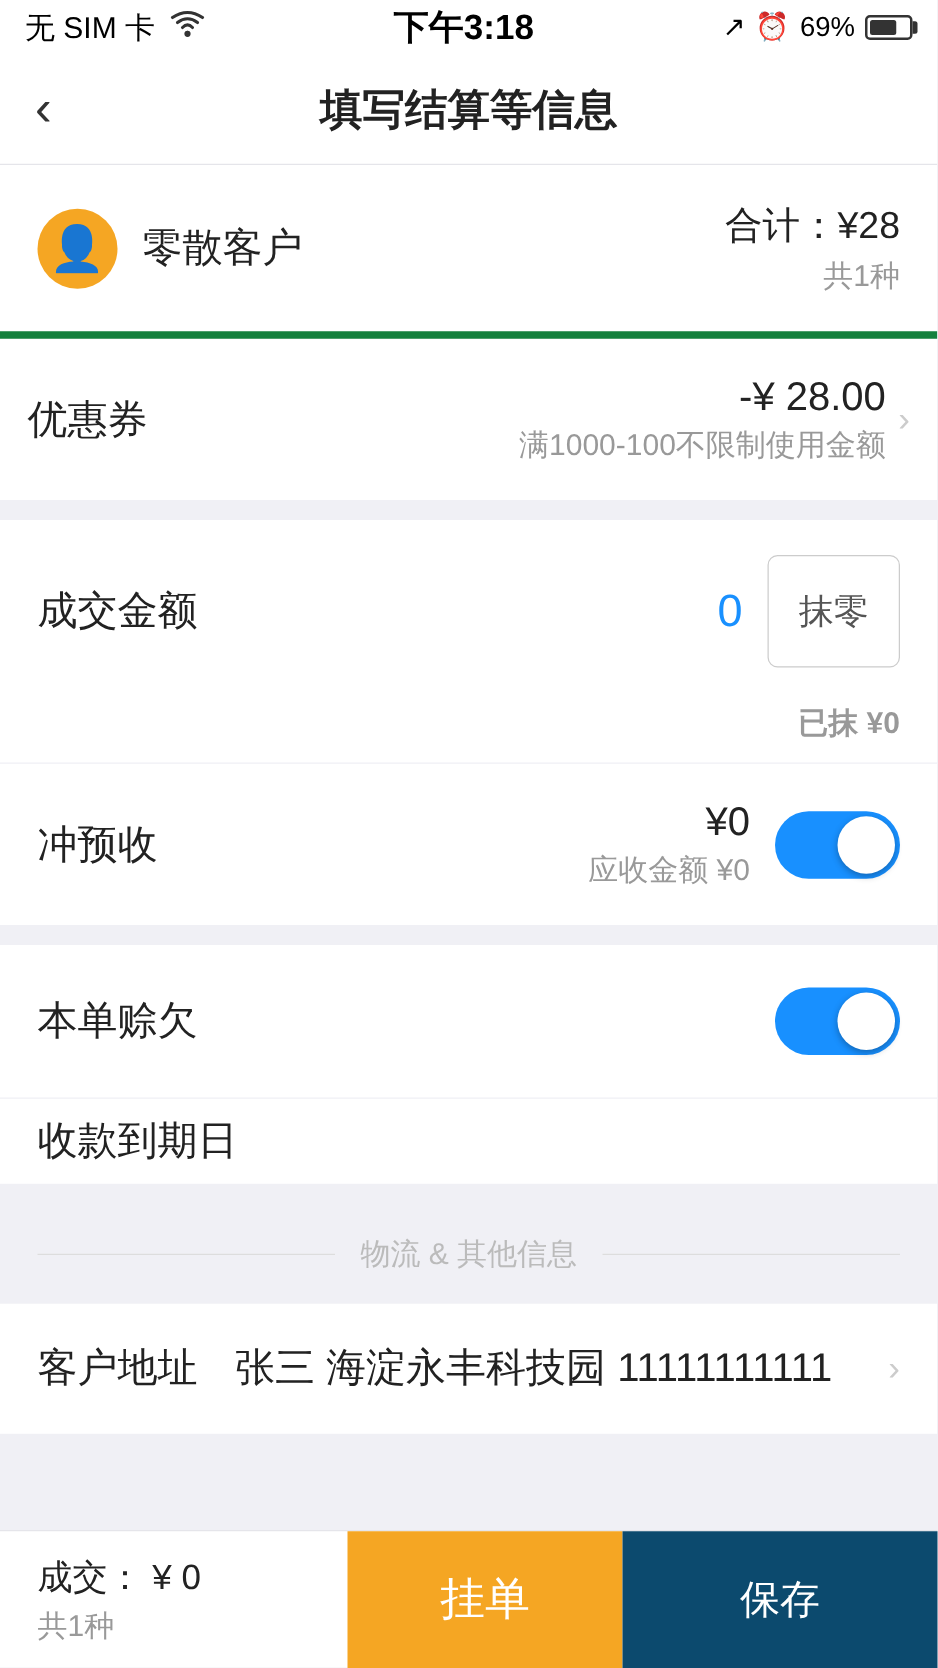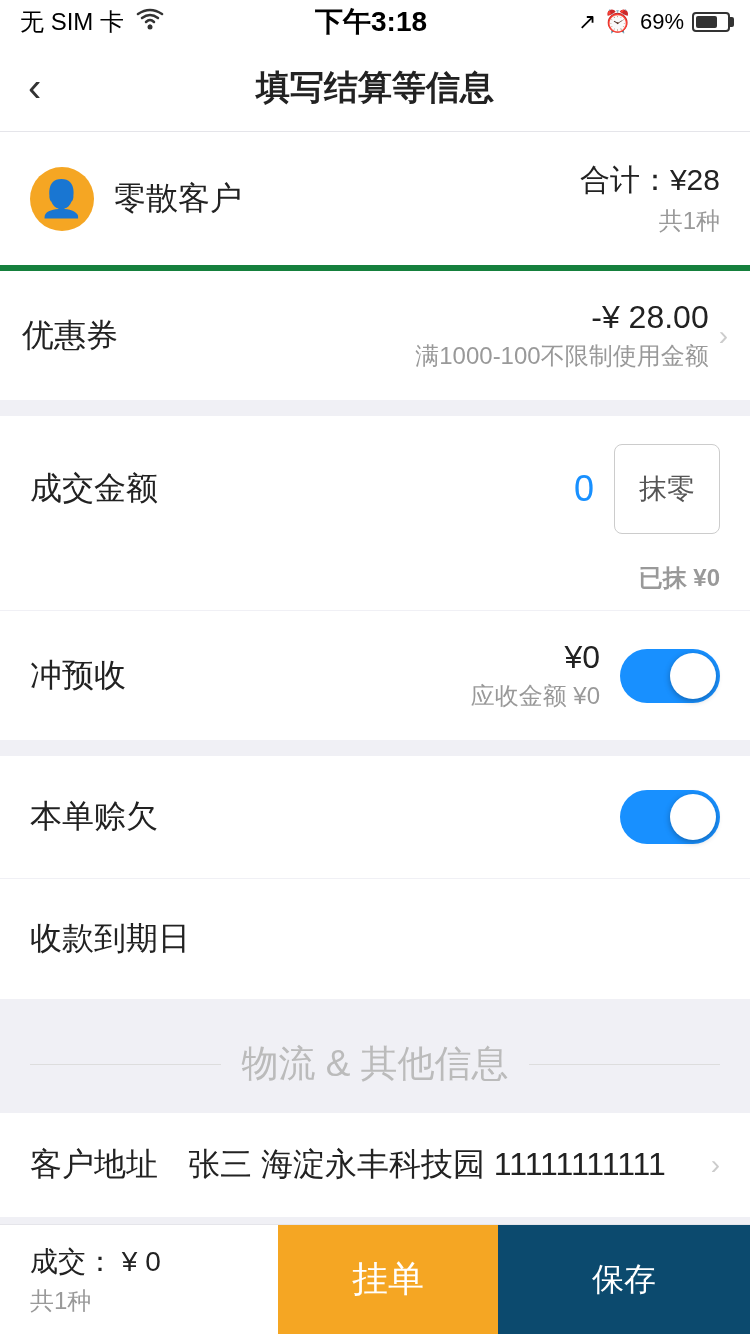--- a/index.html
+++ b/index.html
@@ -250,21 +250,21 @@
     .debt-row {
       display: flex;
       align-items: center;
       justify-content: space-between;
       padding: 34px 30px;
     }
 
     
     .due-row {
       display: flex;
-      padding: 38px 30px;
+      padding: 12px 30px;
       border-top: 1px solid #f0f0f5;
     }
     .due-label {
       font-size: 32px;
       color: #222;
       white-space: nowrap;
     }
     .due-value {
       font-size: 32px;
       color: #222;
@@ -278,21 +278,21 @@
       justify-content: center;
       padding: 24px 30px;
       gap: 20px;
     }
     .logistics-line {
       flex: 1;
       height: 1px;
       background: #ddd;
     }
     .logistics-text {
-      font-size: 37px;
+      font-size: 24px;
       color: #bbb;
       white-space: nowrap;
     }
 
     
     .address-row {
       background: #fff;
       display: flex;
       align-items: center;
       justify-content: space-between;

